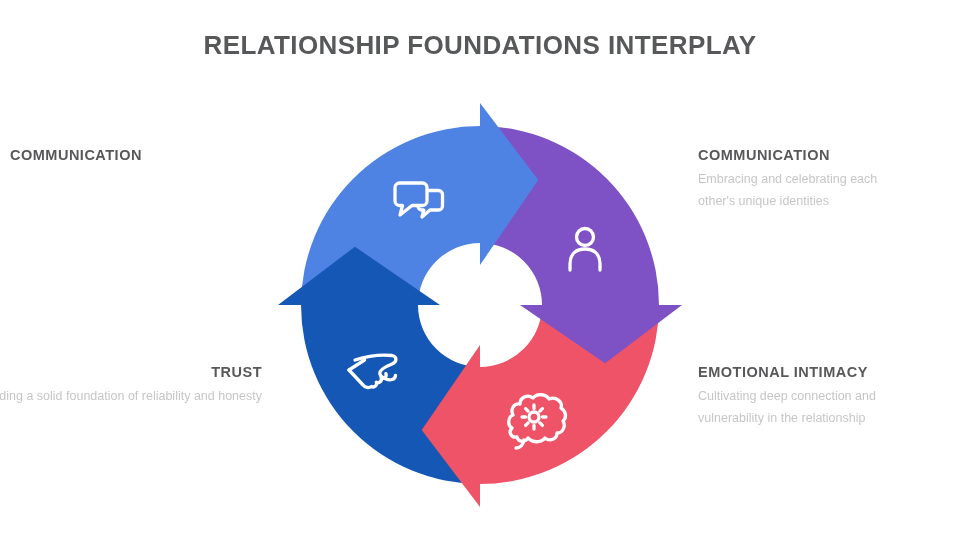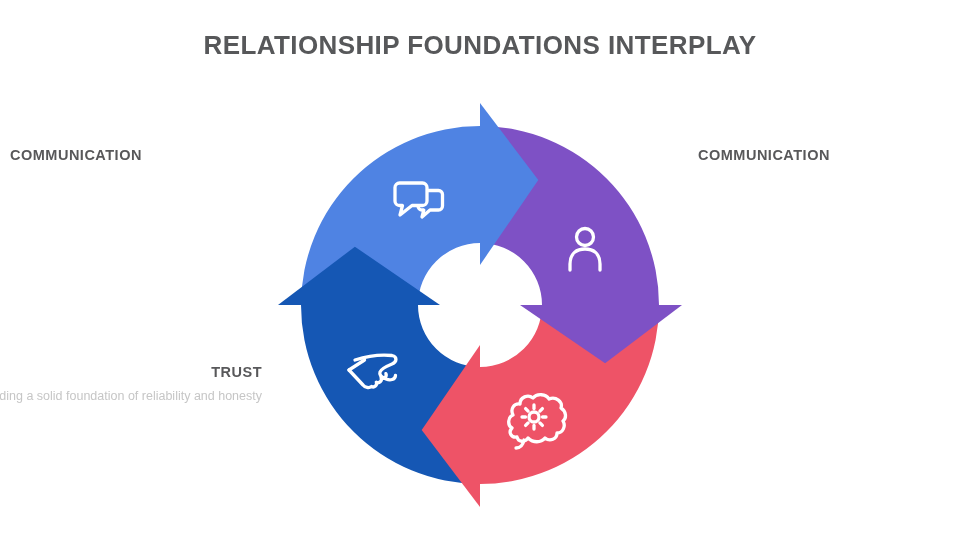--- a/index.html
+++ b/index.html
@@ -27,27 +27,32 @@
 <div class="slide">
 
   <div class="title">RELATIONSHIP FOUNDATIONS INTERPLAY</div>
 
   <div class="note note-tl">
     <div class="note-label">COMMUNICATION</div>
   </div>
 
   <div class="note note-tr">
     <div class="note-label">COMMUNICATION</div>
+    <div class="note-desc">Embracing and celebrating each other's unique identities</div>
   </div>
 
   <div class="note note-bl">
     <div class="note-label">TRUST</div>
     <div class="note-desc">Building a solid foundation of reliability and honesty</div>
   </div>
 
+  <div class="note note-br">
+    <div class="note-label">EMOTIONAL INTIMACY</div>
+    <div class="note-desc">Cultivating deep connection and vulnerability in the relationship</div>
+  </div>
 
   <svg class="diagram" viewBox="0 0 410 424">
     <g id="segs">
         <path d="M 25.0 212.0 A 179 179 0 0 1 204.0 33.0 L 204.0 150.0 A 62 62 0 0 0 142.0 212.0 Z" fill="#4F83E3"></path>
         <path d="M 204.0 33.0 A 179 179 0 0 1 383.0 212.0 L 266.0 212.0 A 62 62 0 0 0 204.0 150.0 Z" fill="#7E51C5"></path>
         <path d="M 383.0 212.0 A 179 179 0 0 1 204.0 391.0 L 204.0 274.0 A 62 62 0 0 0 266.0 212.0 Z" fill="#EE5367"></path>
         <path d="M 204.0 391.0 A 179 179 0 0 1 25.0 212.0 L 142.0 212.0 A 62 62 0 0 0 204.0 274.0 Z" fill="#1557B4"></path>
       </g>
     <g id="heads">
         <path d="M 204.0 172.0 L 204.0 10.0 L 262.3 86.9 Z" fill="#4F83E3"></path>

